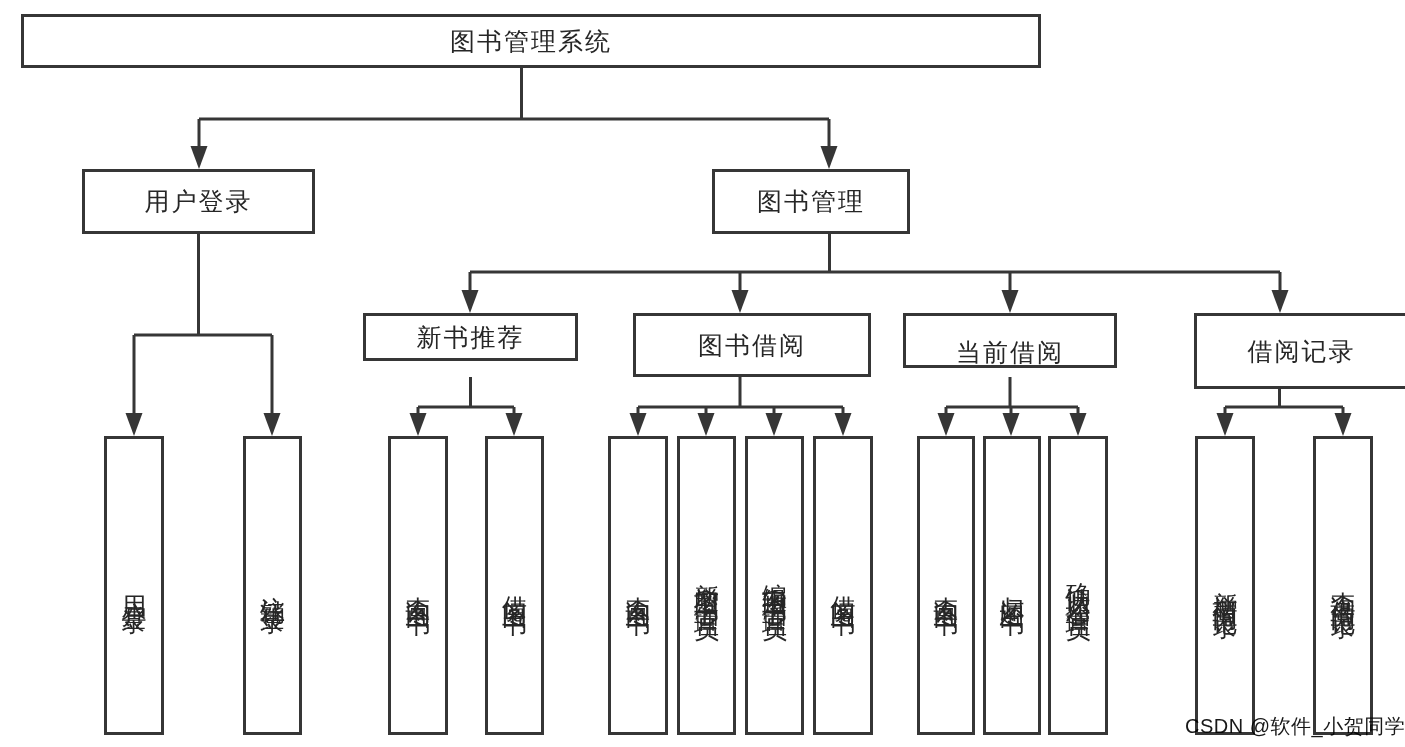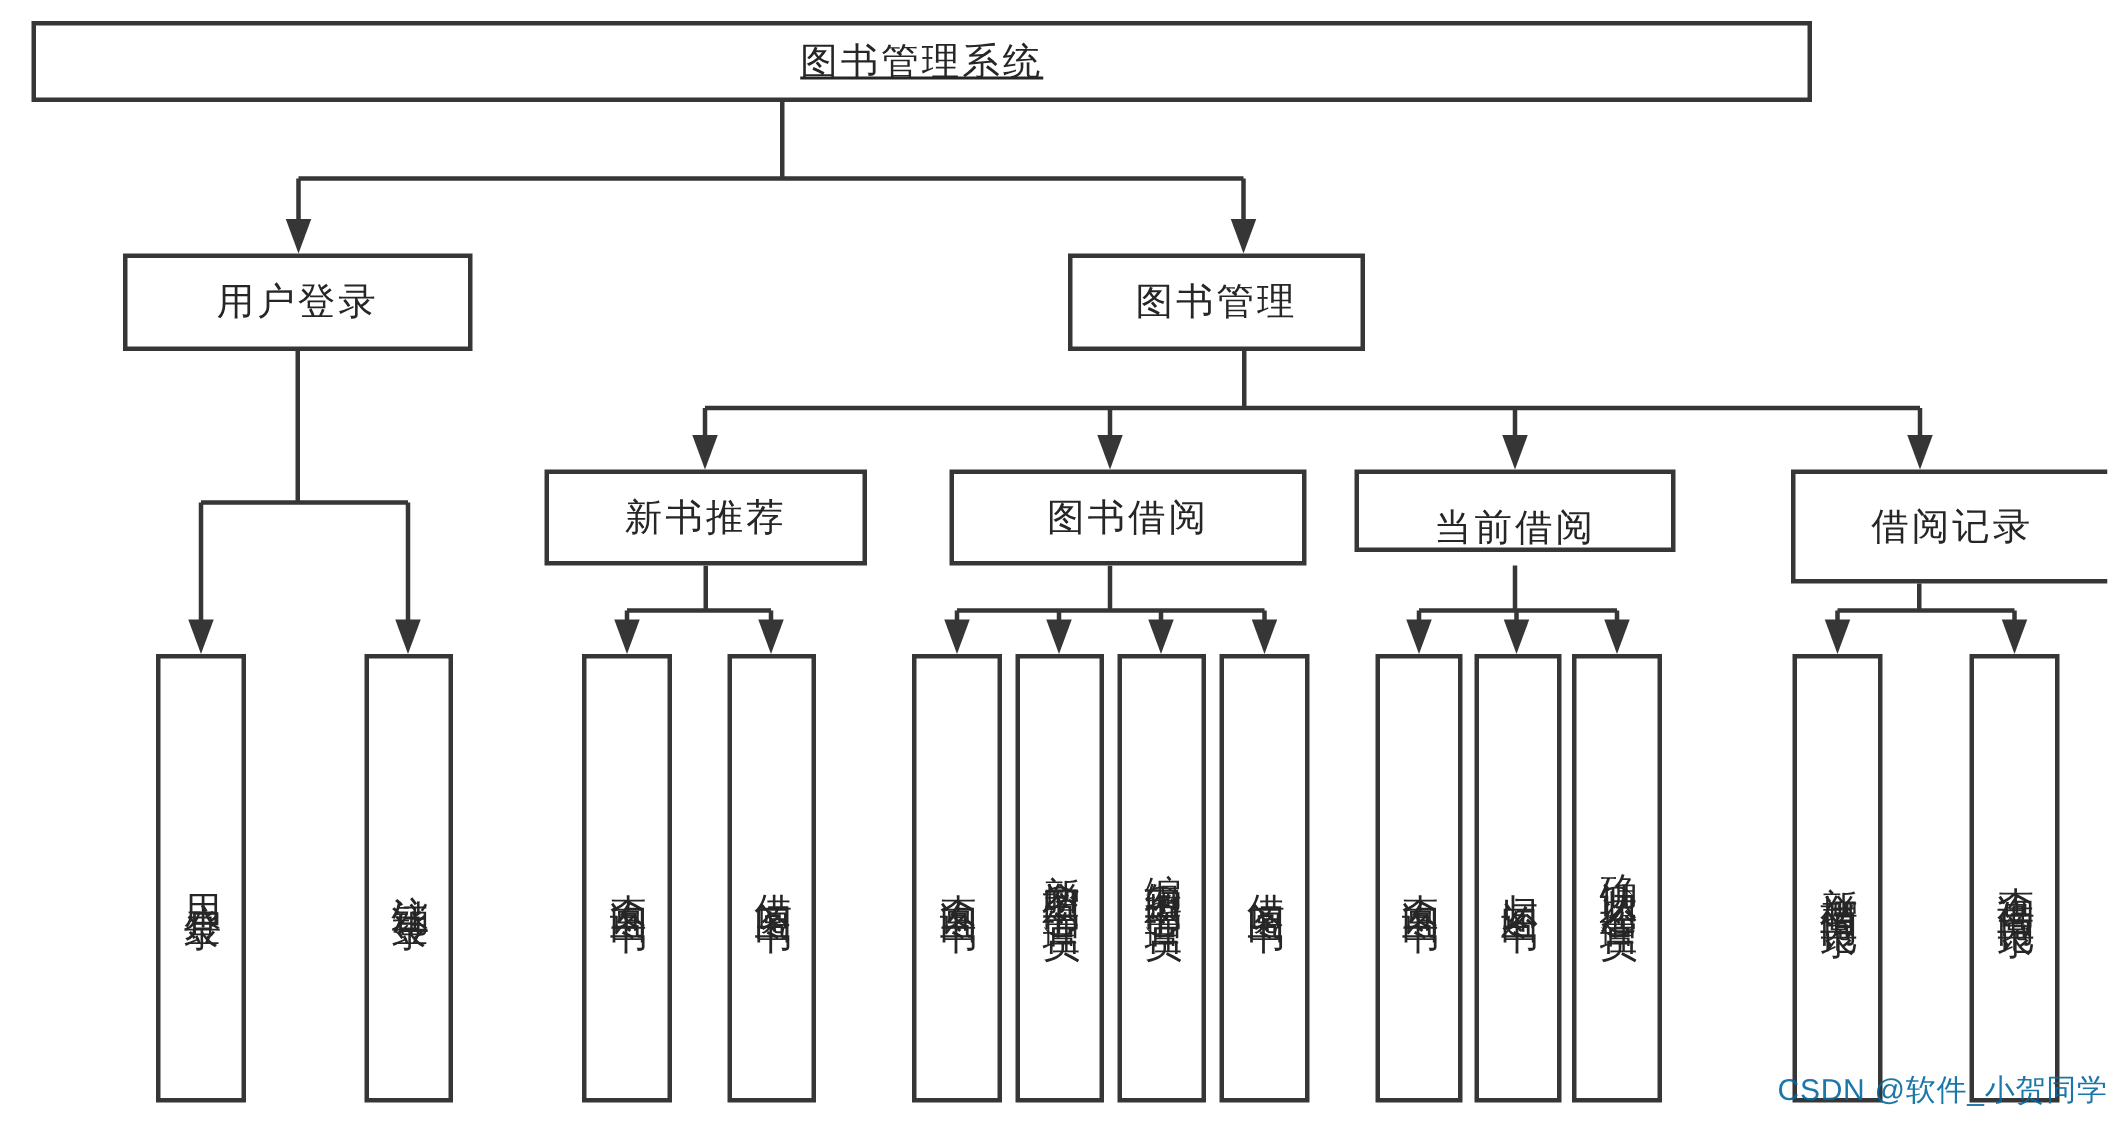--- a/index.html
+++ b/index.html
@@ -12,21 +12,21 @@
     position:absolute;box-sizing:border-box;border:3px solid #363636;background:#ffffff;
     display:flex;align-items:center;justify-content:center;text-align:center;
   }
   .hlabel{font-size:25px;letter-spacing:2px;line-height:1;white-space:nowrap;}
   .vlabel{
     writing-mode:vertical-rl;text-orientation:upright;
     font-size:25px;letter-spacing:5px;line-height:1;
   }
   .watermark{
     position:absolute;left:1185px;top:713px;font-size:20px;letter-spacing:0.5px;
-    color:#0369a1;white-space:nowrap;opacity:0.9;
+    color:#000000;white-space:nowrap;opacity:0.9;
   }
 </style>
 </head>
 <body>
 
 <div class="canvas">
 
   <svg class="connectors" viewBox="0 0 1405 747" xmlns="http://www.w3.org/2000/svg">
     <g stroke="#363636" stroke-width="3" fill="none">
       <path d="M521.5 68 V119 M199 119 H829 M199 119 V150 M829 119 V150"></path>
@@ -53,32 +53,32 @@
       <polygon points="765.5,413 782.5,413 774,436"></polygon>
       <polygon points="834.5,413 851.5,413 843,436"></polygon>
       <polygon points="937.5,413 954.5,413 946,436"></polygon>
       <polygon points="1002.5,413 1019.5,413 1011,436"></polygon>
       <polygon points="1069.5,413 1086.5,413 1078,436"></polygon>
       <polygon points="1216.5,413 1233.5,413 1225,436"></polygon>
       <polygon points="1334.5,413 1351.5,413 1343,436"></polygon>
     </g>
   </svg>
 
-  <div class="node" style="left:21px;top:14px;width:1187px;height:54px;text-decoration:underline;">
+  <div class="node" style="left:21px;top:14px;width:1020px;height:54px;">
     <span class="hlabel">图书管理系统</span>
   </div>
 
   <div class="node" style="left:82px;top:169px;width:233px;height:65px;">
     <span class="hlabel">用户登录</span>
   </div>
   <div class="node" style="left:712px;top:169px;width:198px;height:65px;">
     <span class="hlabel">图书管理</span>
   </div>
 
-  <div class="node" style="left:363px;top:313px;width:215px;height:64px;text-align:right;">
+  <div class="node" style="left:363px;top:313px;width:215px;height:48px;text-align:right;">
     <span class="hlabel">新书推荐</span>
   </div>
   <div class="node" style="left:633px;top:313px;width:238px;height:64px;">
     <span class="hlabel">图书借阅</span>
   </div>
   <div class="node" style="left:903px;top:313px;width:214px;height:55px;align-items:flex-end;">
     <span class="hlabel">当前借阅</span>
   </div>
   <div class="node" style="left:1172px;top:313px;width:215px;height:76px;margin-left:22px;">
     <span class="hlabel">借阅记录</span>

